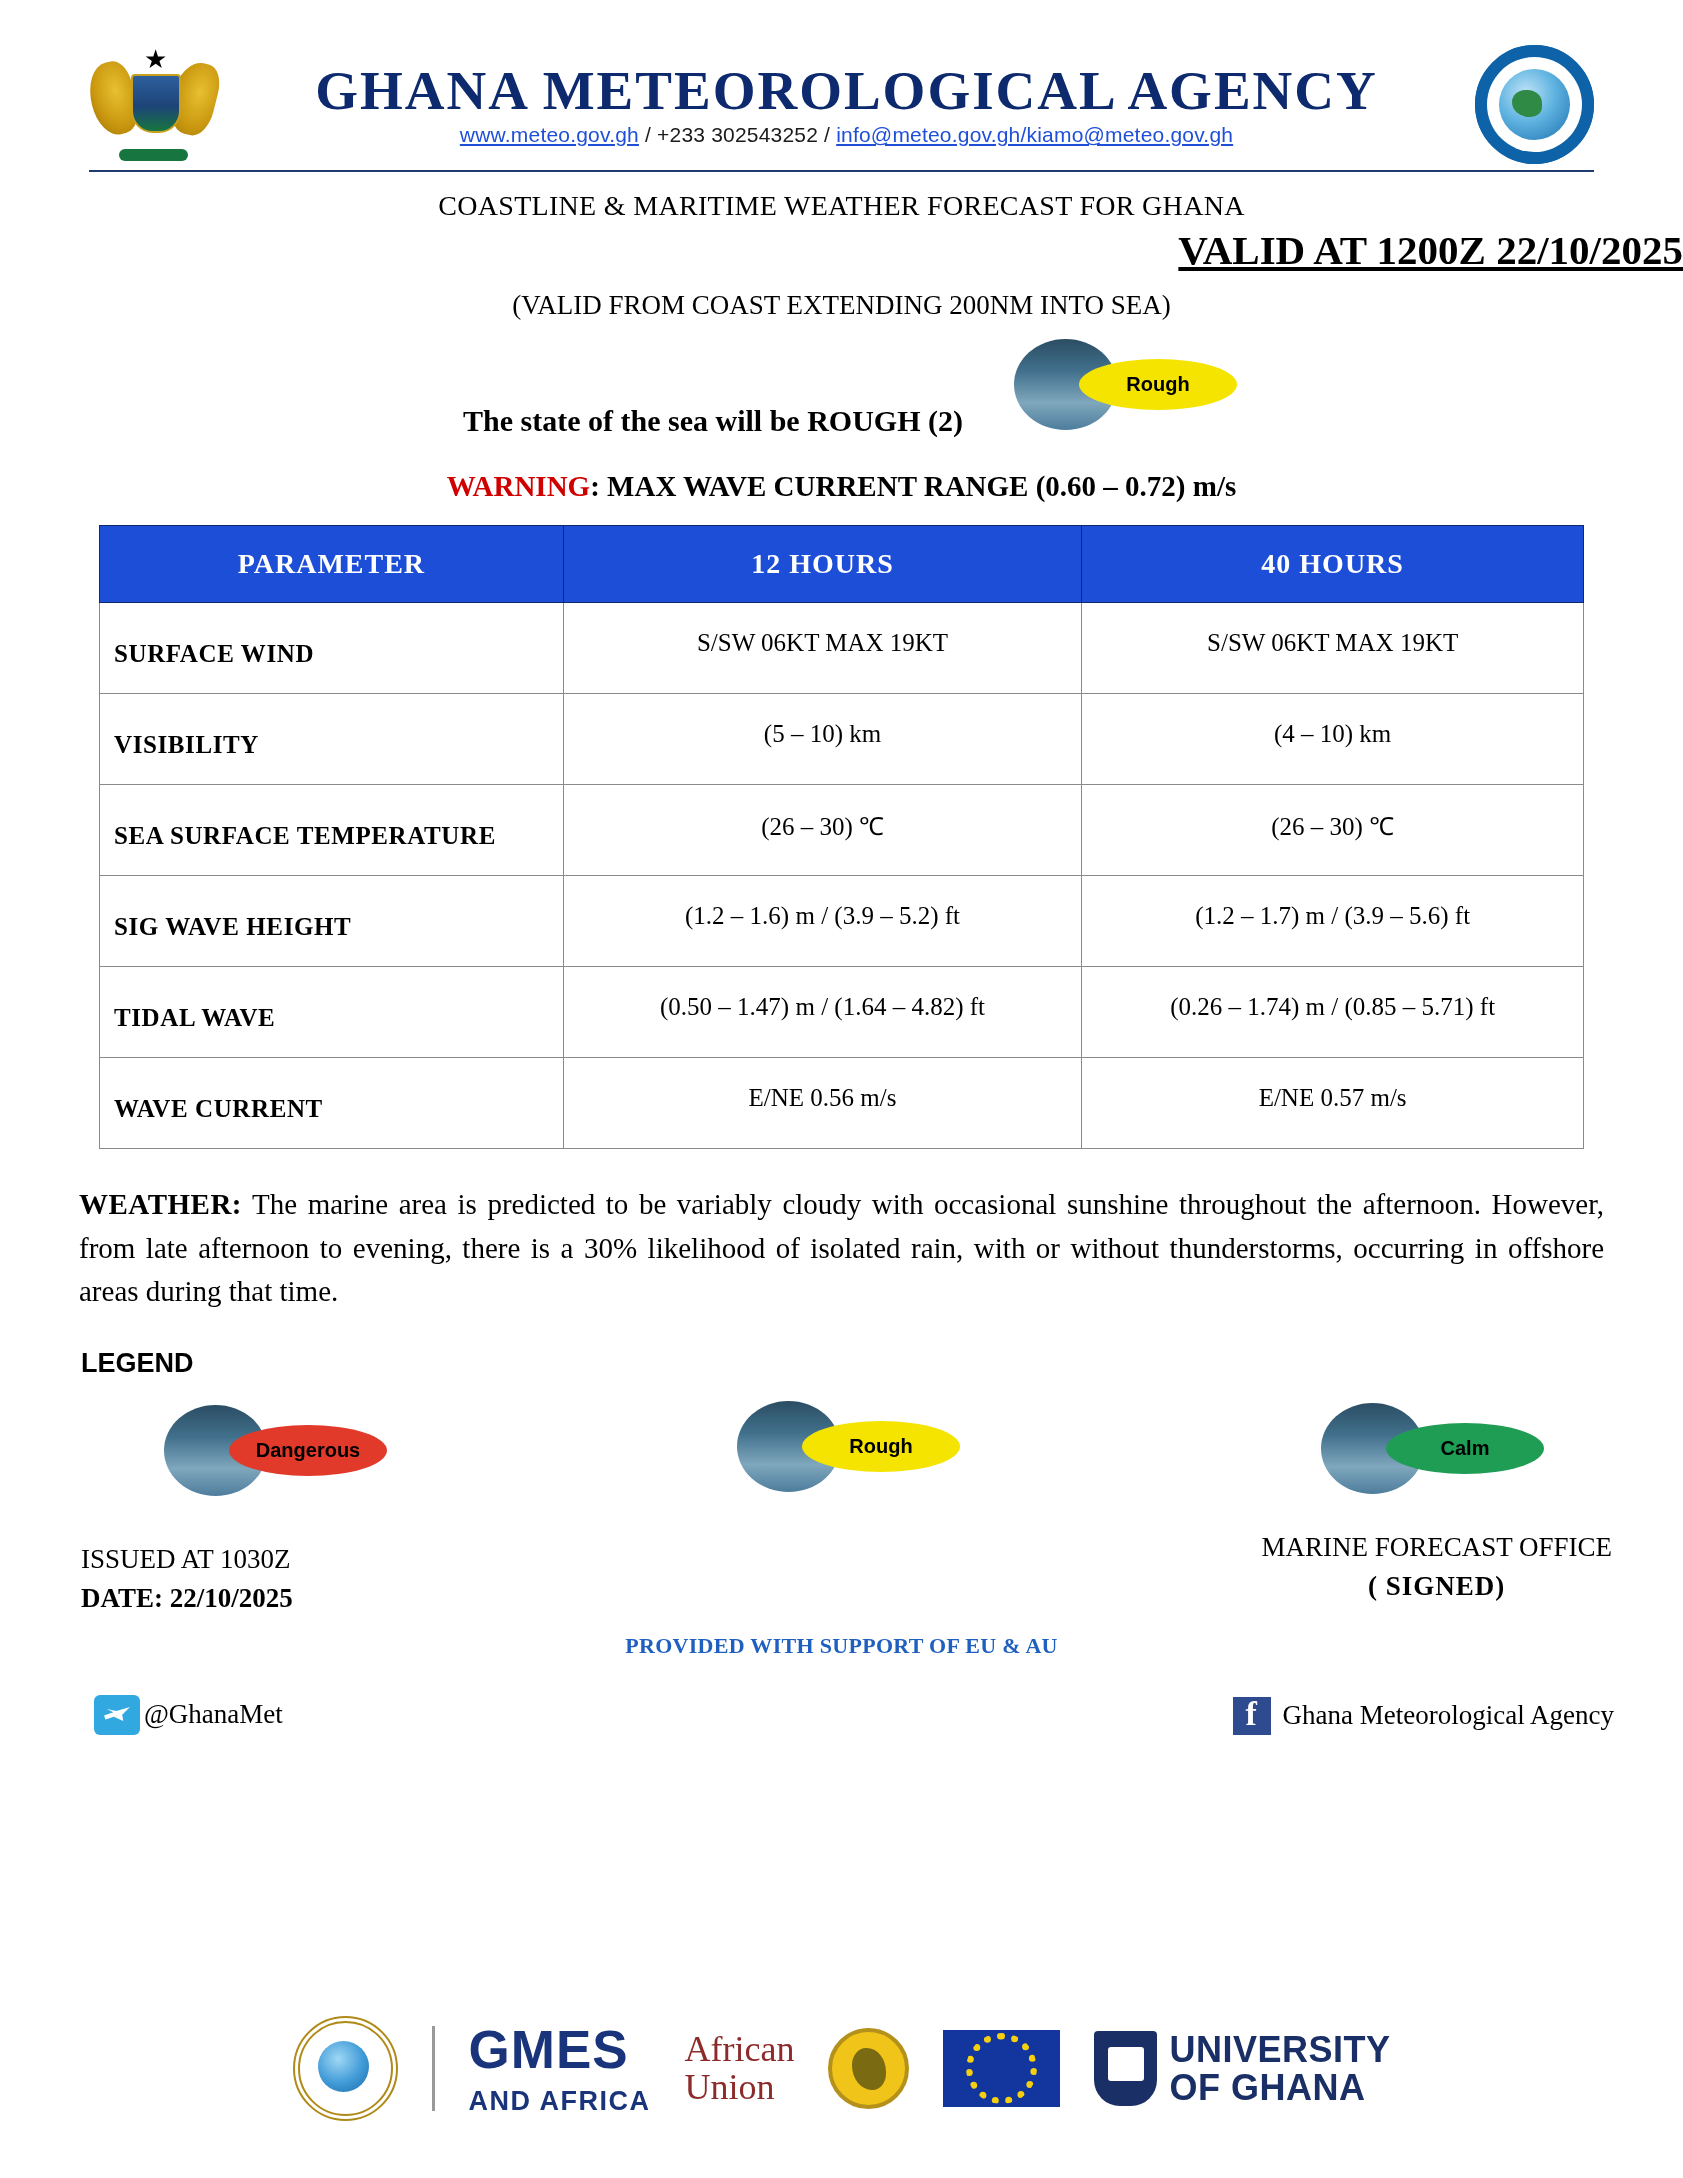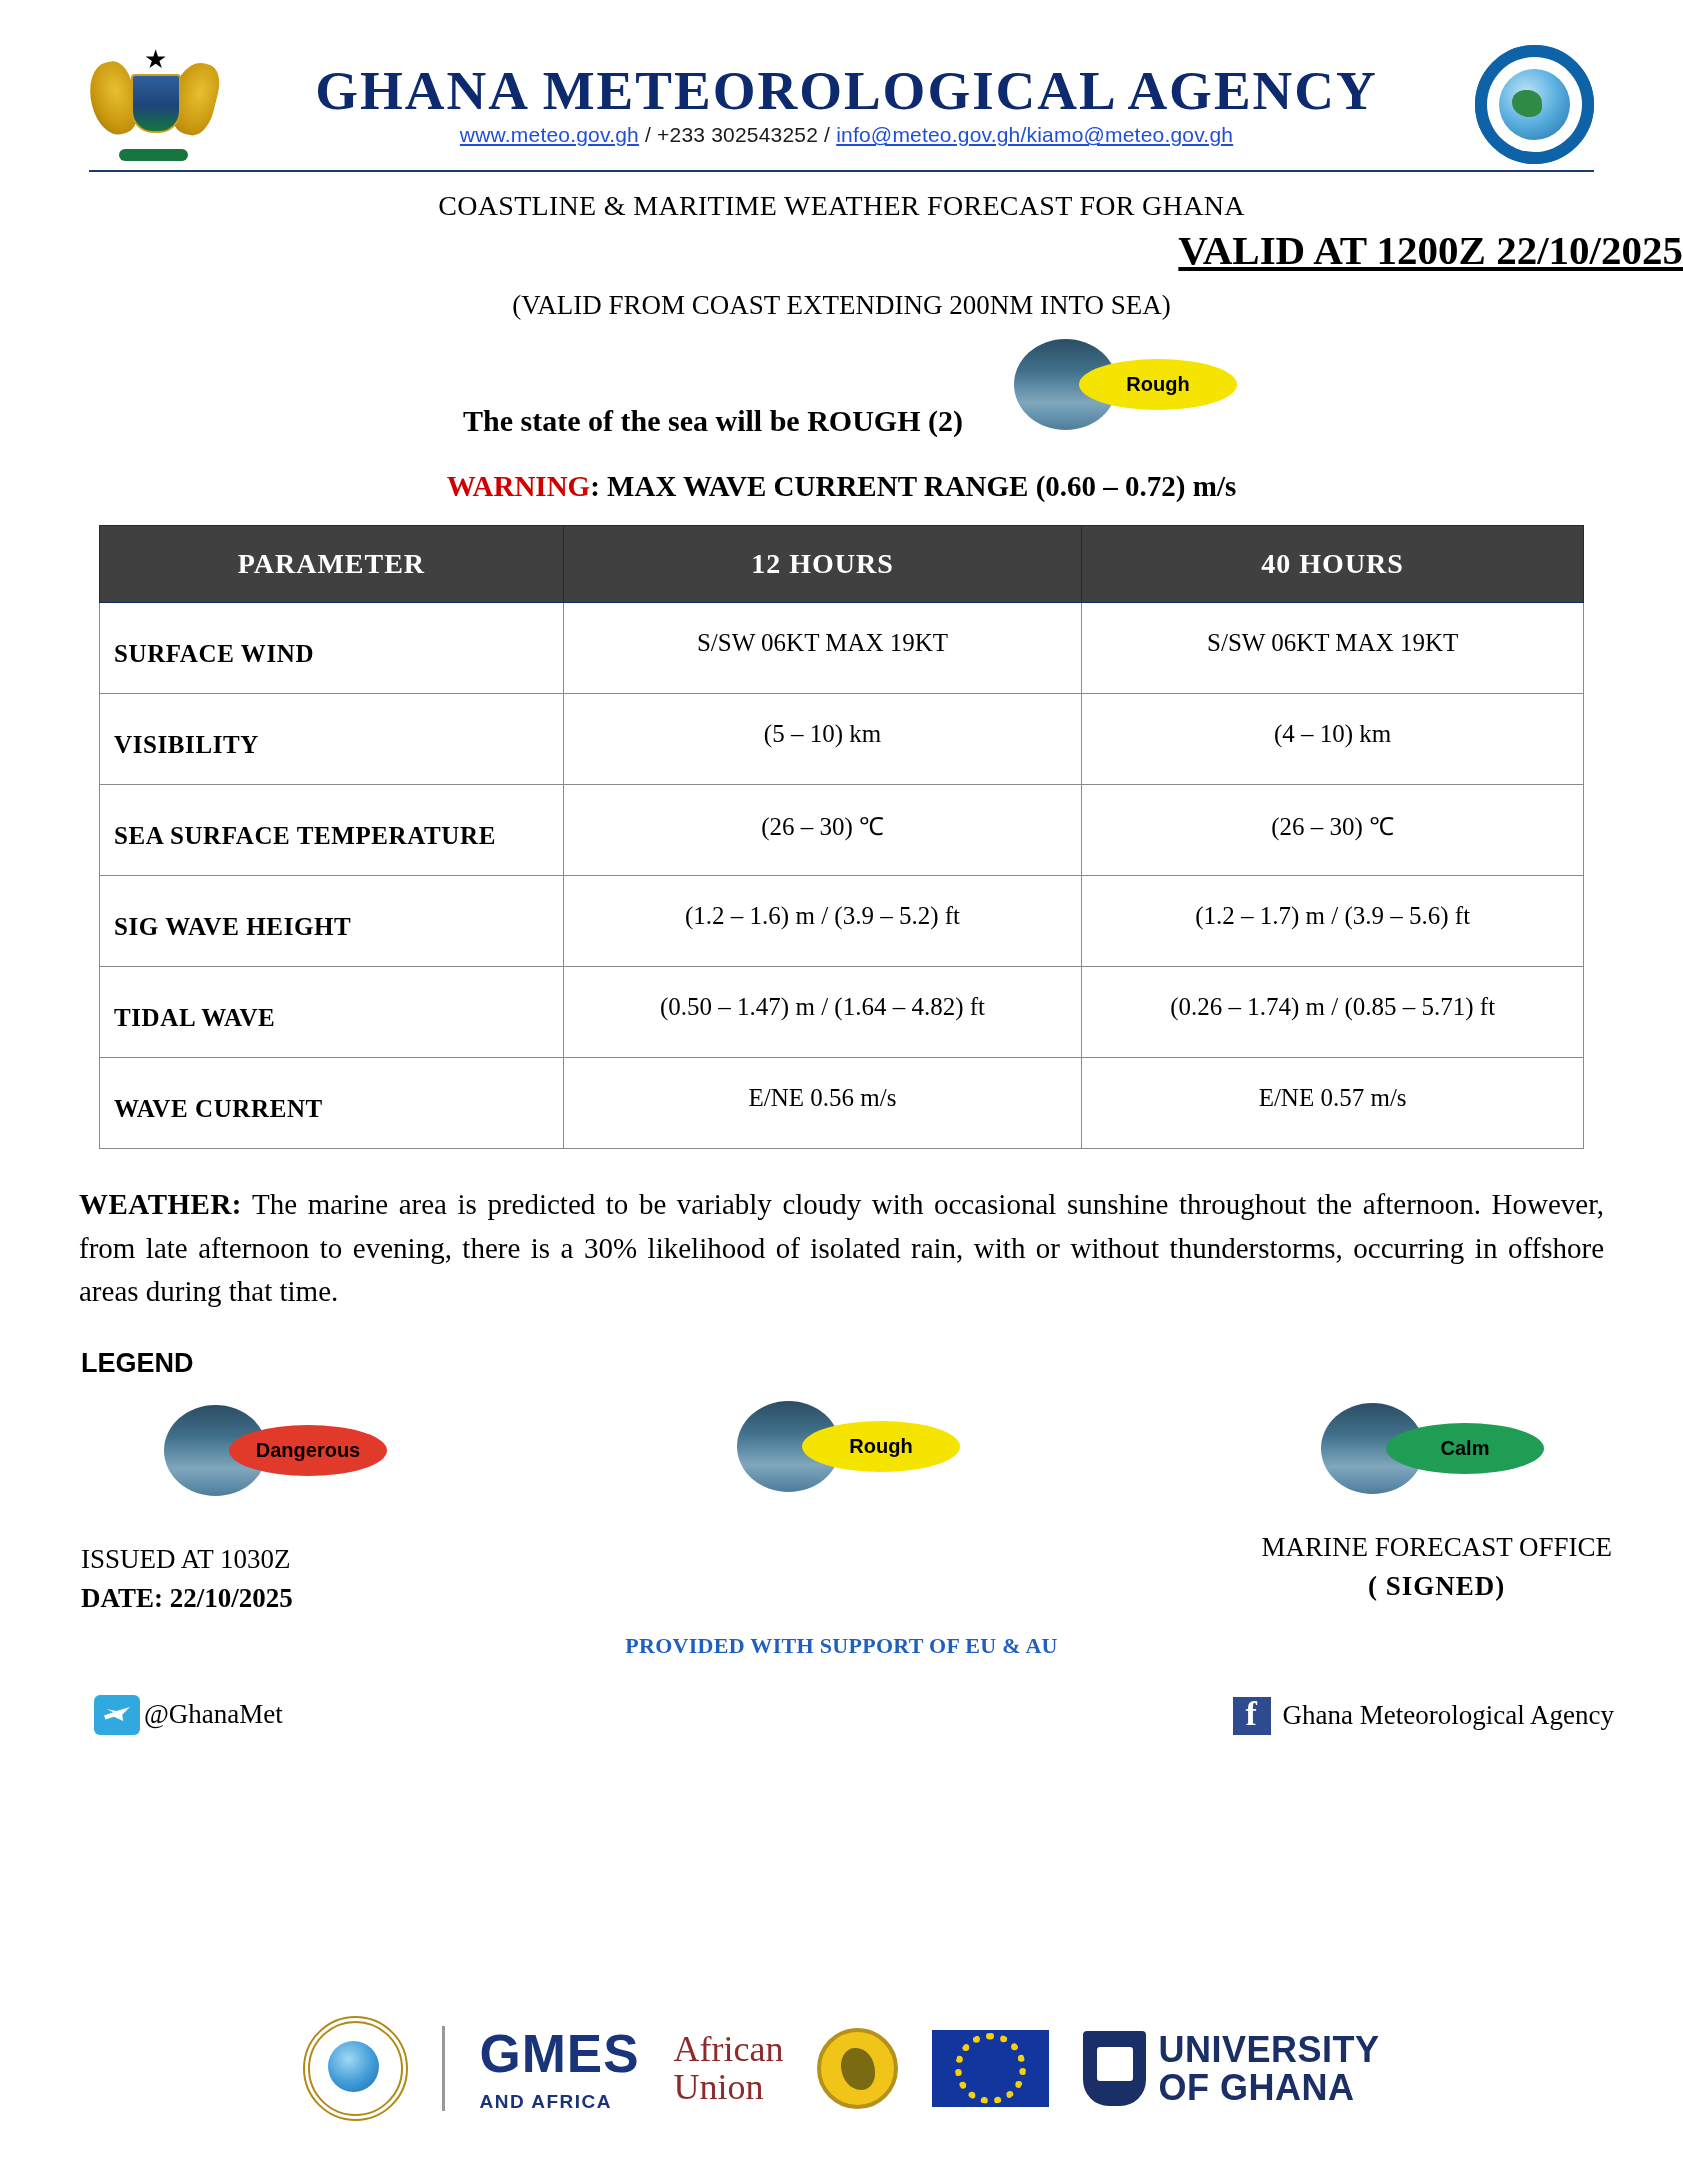--- a/index.html
+++ b/index.html
@@ -216,21 +216,21 @@
   }
 
   
   table.forecast {
     margin: 22px auto 0 auto;
     border-collapse: collapse;
     width: 1485px;
     table-layout: fixed;
   }
   table.forecast th {
-    background: #404040;
+    background: #1d4ed8;
     color: #ffffff;
     font-size: 28px;
     font-weight: bold;
     letter-spacing: 1px;
     padding: 22px 6px;
     text-align: center;
     border: 1px solid #102a63;
   }
   table.forecast td {
     border: 1px solid #8a8a8a;
@@ -385,21 +385,21 @@
   .p-divider {
     width: 3px; height: 85px;
     background: #999;
   }
   .gmes {
     font-family: "Liberation Sans", sans-serif;
     color: #19347a;
     line-height: 1;
   }
   .gmes .big { font-size: 53px; font-weight: bold; letter-spacing: 1px; }
-  .gmes .small { font-size: 19px; font-weight: bold; letter-spacing: 1.5px; margin-top: 12px;}
+  .gmes .small { font-size: 27px; font-weight: bold; letter-spacing: 1.5px; margin-top: 12px;}
   .au-text {
     font-family: Liberation Serif, serif;
     color: #8d2b2b;
     font-size: 36px;
     line-height: 1.05;
   }
   .au-seal {
     width: 73px; height: 73px;
     border-radius: 50%;
     background: #f0c419;

